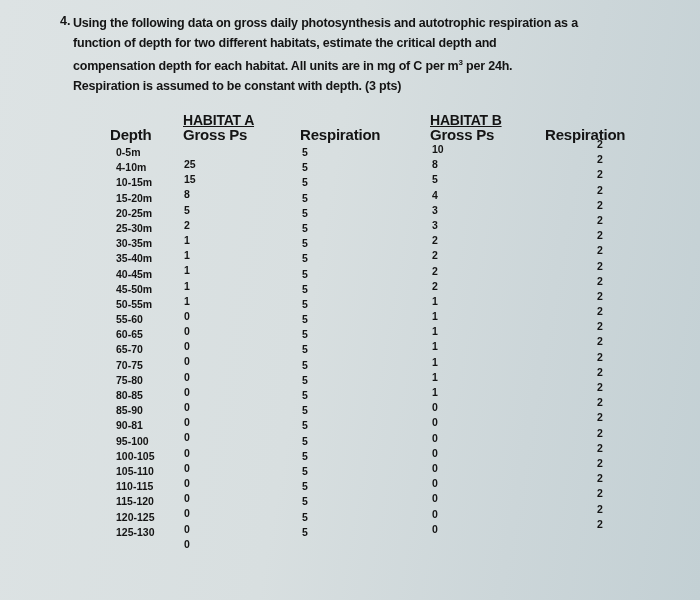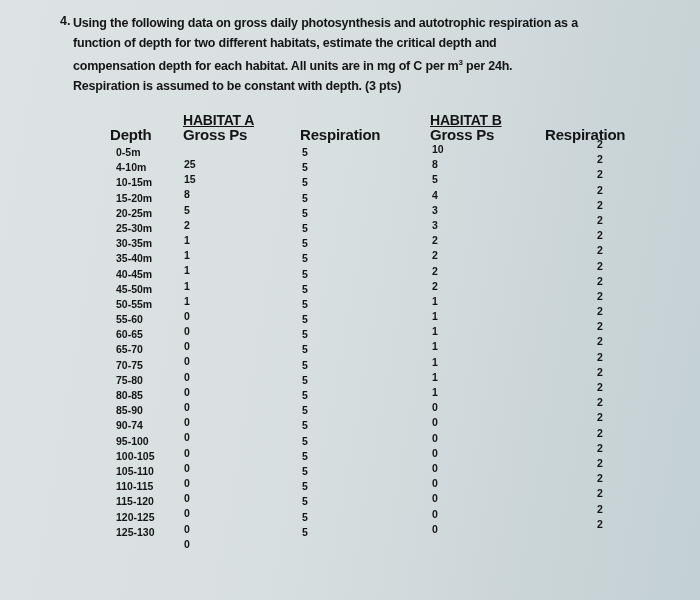--- a/index.html
+++ b/index.html
@@ -50,21 +50,21 @@
     <div>40-45m</div>
     <div>45-50m</div>
     <div>50-55m</div>
     <div>55-60</div>
     <div>60-65</div>
     <div>65-70</div>
     <div>70-75</div>
     <div>75-80</div>
     <div>80-85</div>
     <div>85-90</div>
-    <div>90-74</div>
+    <div>90-81</div>
     <div>95-100</div>
     <div>100-105</div>
     <div>105-110</div>
     <div>110-115</div>
     <div>115-120</div>
     <div>120-125</div>
     <div>125-130</div>
   </div>
 <div class="col" style="left:184px;margin-top:12px;">
     <div>25</div>

